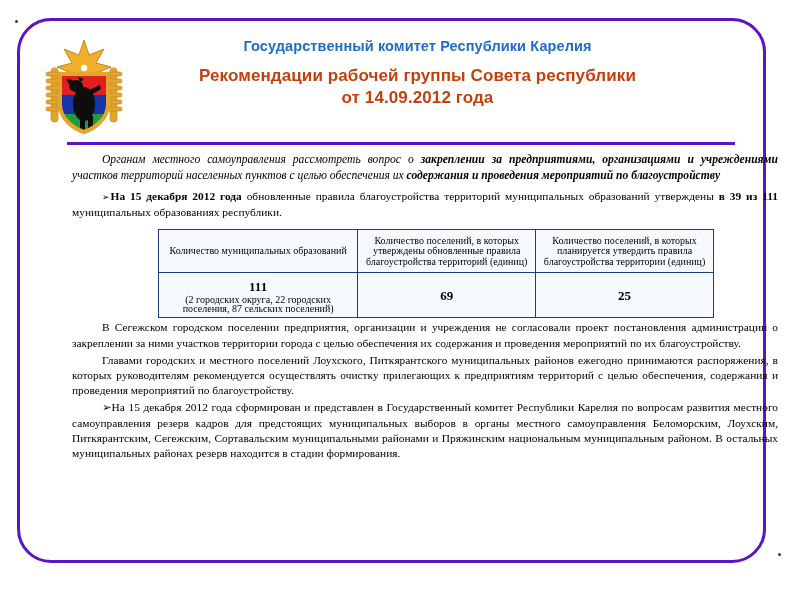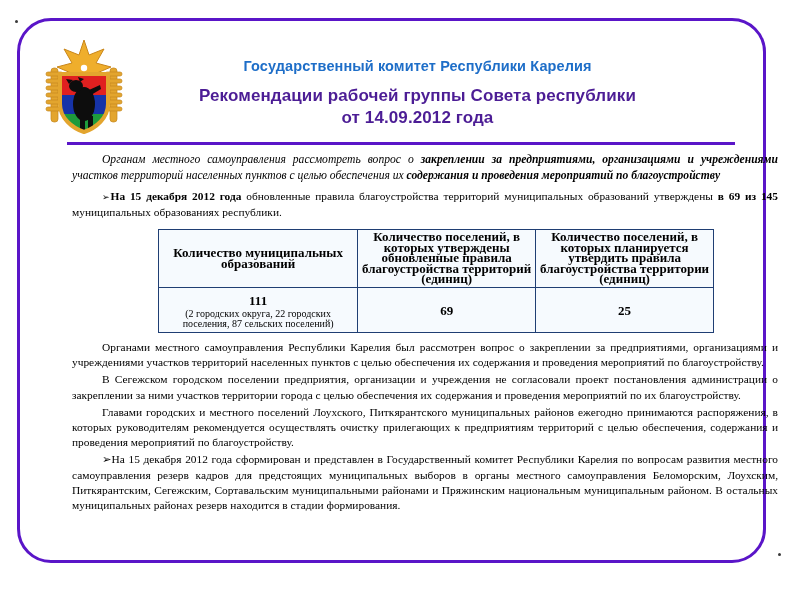--- a/index.html
+++ b/index.html
@@ -50,35 +50,34 @@
     height: 96px;
   }
 
   
   .title-block {
     position: absolute;
     left: 140px;
     top: 37px;
     width: 555px;
     text-align: center;
-    margin-top: 20px;
   }
   .title-blue {
     font-family: "Liberation Sans", sans-serif;
     font-size: 14.5px;
     font-weight: bold;
     color: #1E6EC8;
     line-height: 19px;
     letter-spacing: 0.1px;
   }
   .title-red {
     font-family: "Liberation Sans", sans-serif;
     font-size: 17px;
     font-weight: bold;
-    color: #4c1d95;
+    color: #c2410c;
     line-height: 22px;
     margin-top: 9px;
     letter-spacing: 0.1px;
   }
 
   
   .divider {
     position: absolute;
     left: 67px;
     top: 142px;
@@ -134,23 +133,23 @@
     table-layout: fixed;
   }
   table.stats td, table.stats th {
     border: 1px solid #1F3E73;
     vertical-align: middle;
     text-align: center;
     padding: 2px 3px;
     background: #F6FAFE;
   }
   .hdr {
-    font-size: 13px;
+    font-size: 10px;
     line-height: 10.5px;
-    font-weight: bold;
+    font-weight: normal;
     height: 38px;
     color: #000;
   }
   .bignum {
     font-size: 13px;
     font-weight: bold;
     line-height: 15px;
     color: #000;
   }
   .subnum {
@@ -242,21 +241,21 @@
       <div>от 14.09.2012 года</div>
     </div>
   </div>
 
   <div class="divider"></div>
 
   <div class="content">
 
     <p class="lead"><span>Органам местного самоуправления рассмотреть вопрос о </span><b>закреплении за предприятиями, организациями и учреждениями</b><span> участков территорий населенных пунктов с целью обеспечения их </span><b>содержания и проведения мероприятий по благоустройству</b></p>
 
-    <p class="bullet-para"><span class="marker">➢</span><b>На 15 декабря 2012 года</b><span> обновленные правила благоустройства территорий муниципальных  образований утверждены </span><b>в 69 из 145</b><span> муниципальных образованиях республики.</span></p>
+    <p class="bullet-para"><span class="marker">➢</span><b>На 15 декабря 2012 года</b><span> обновленные правила благоустройства территорий муниципальных  образований утверждены </span><b>в 39 из 111</b><span> муниципальных образованиях республики.</span></p>
 
     <table class="stats">
       <thead>
         <tr>
           <th class="hdr" style="width:36%">Количество муниципальных образований</th>
           <th class="hdr" style="width:32%">Количество поселений, в которых утверждены обновленные правила благоустройства территорий (единиц)</th>
           <th class="hdr" style="width:32%">Количество поселений, в которых планируется утвердить правила благоустройства территории (единиц)</th>
         </tr>
       </thead>
       <tbody>
@@ -268,21 +267,20 @@
           <td class="cell-val">
             <span class="bignum">69</span>
           </td>
           <td class="cell-val">
             <span class="bignum">25</span>
           </td>
         </tr>
       </tbody>
     </table>
 
-    <p class="body-para">Органами местного самоуправления Республики Карелия был рассмотрен вопрос о закреплении за предприятиями, организациями и учреждениями участков территорий населенных пунктов с целью обеспечения их содержания и проведения мероприятий по благоустройству.</p>
 
     <p class="body-para tight"><span>В </span><b>Сегежском городском поселении</b><span> предприятия, организации и учреждения не согласовали проект постановления администрации о закреплении за ними участков территории города с целью обеспечения их содержания и проведения мероприятий по их благоустройству.</span></p>
 
     <p class="body-para tight"><span>Главами городских и местного поселений </span><b>Лоухского, Питкярантского муниципальных районов</b><span> ежегодно принимаются распоряжения, в которых руководителям рекомендуется осуществлять очистку прилегающих к предприятиям территорий с целью обеспечения, содержания и проведения мероприятий по благоустройству.</span></p>
 
     <p class="body-para tight"><span class="marker">➢</span><span>На 15 декабря 2012 года сформирован и представлен в Государственный комитет Республики Карелия по вопросам развития местного самоуправления резерв кадров для предстоящих муниципальных выборов в органы местного самоуправления </span><b>Беломорским, Лоухским, Питкярантским, Сегежским, Сортавальским</b><span> муниципальными районами и </span><b>Пряжинским</b><span> национальным муниципальным районом. В остальных муниципальных районах резерв находится в стадии формирования.</span></p>
 
   </div>
 </div>
 

